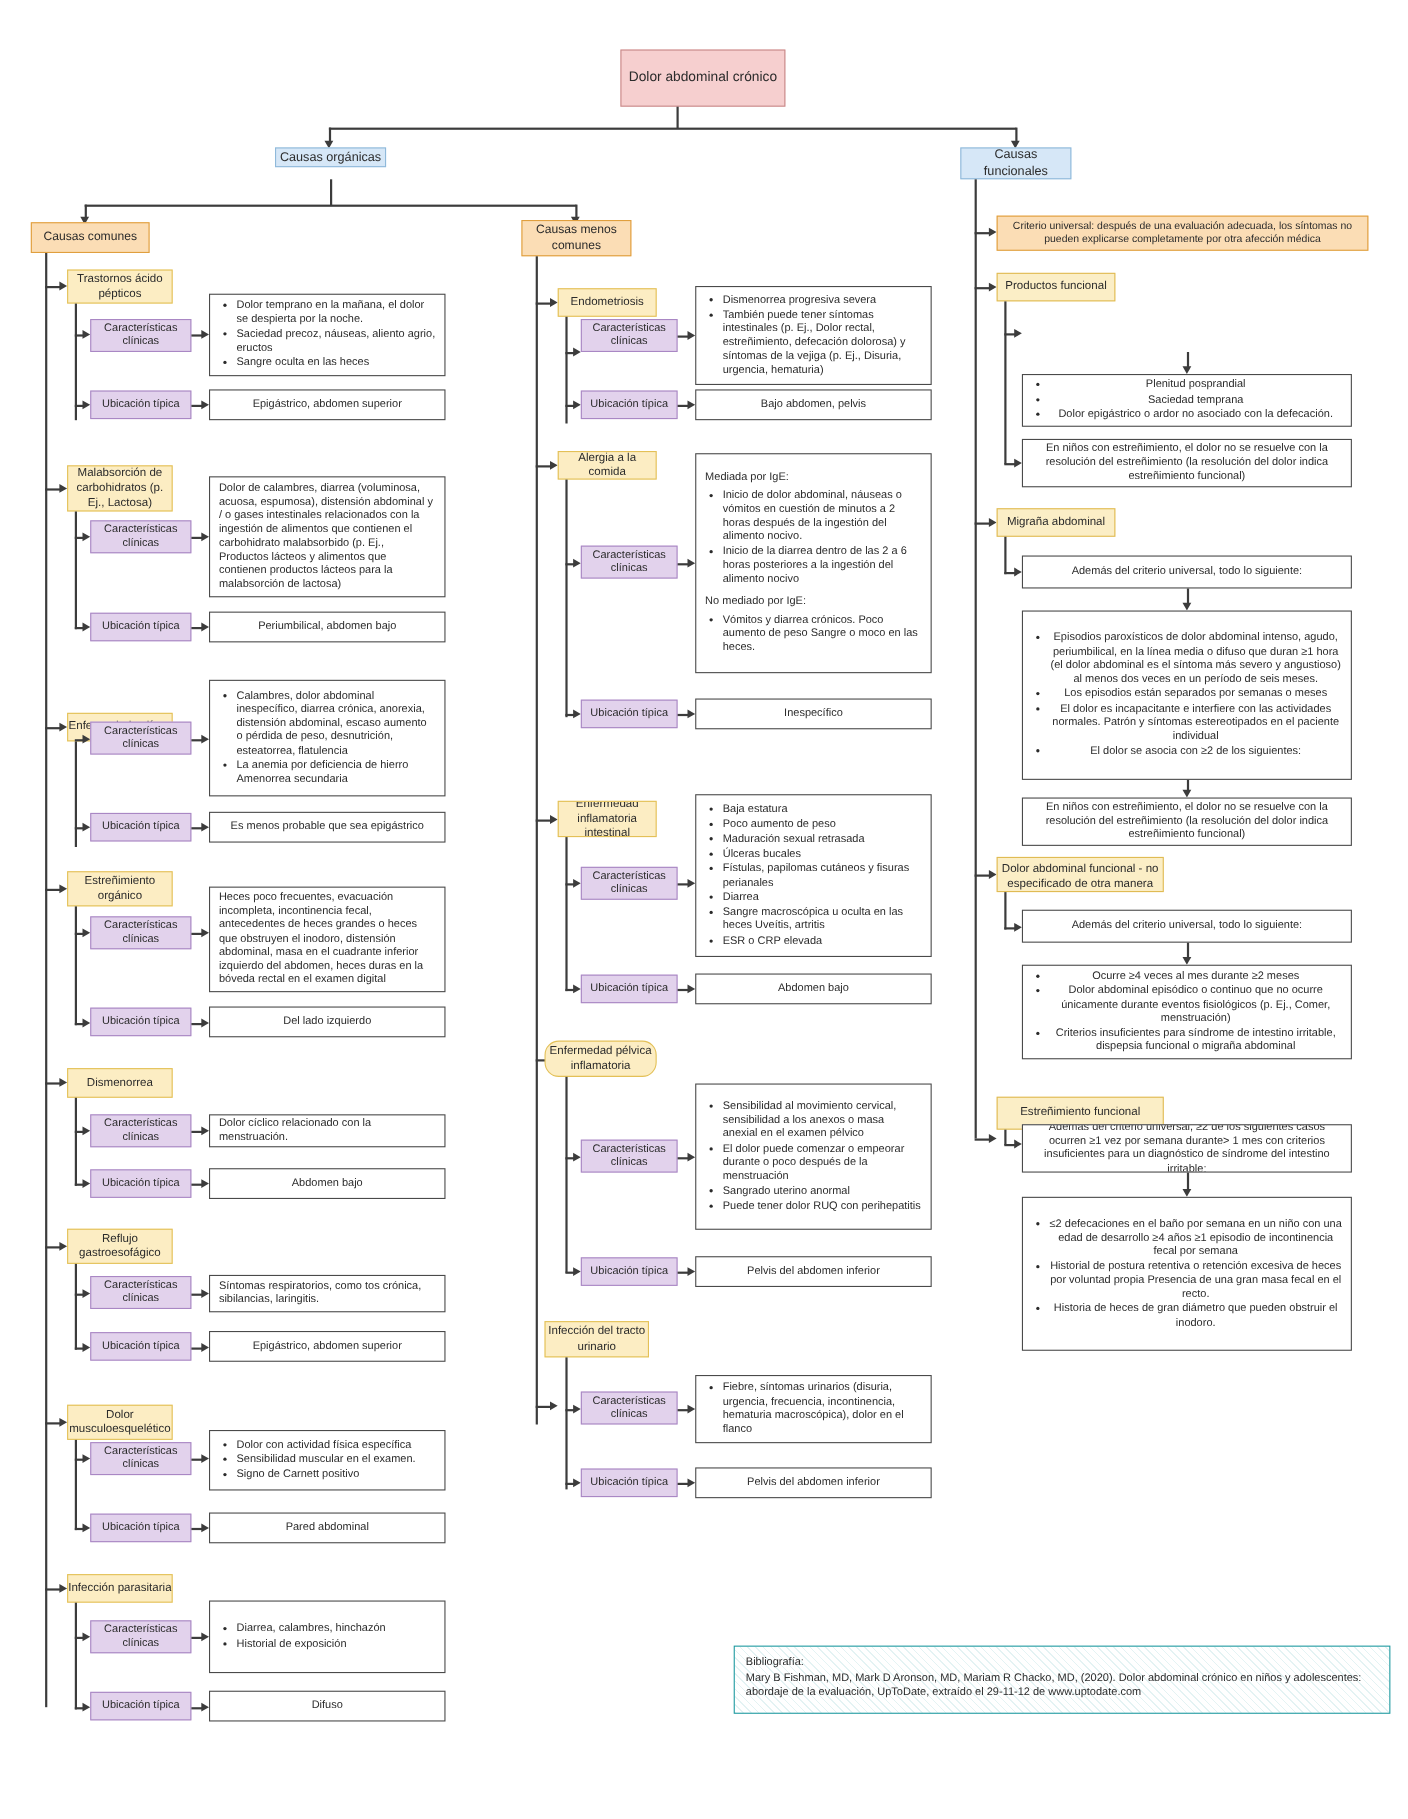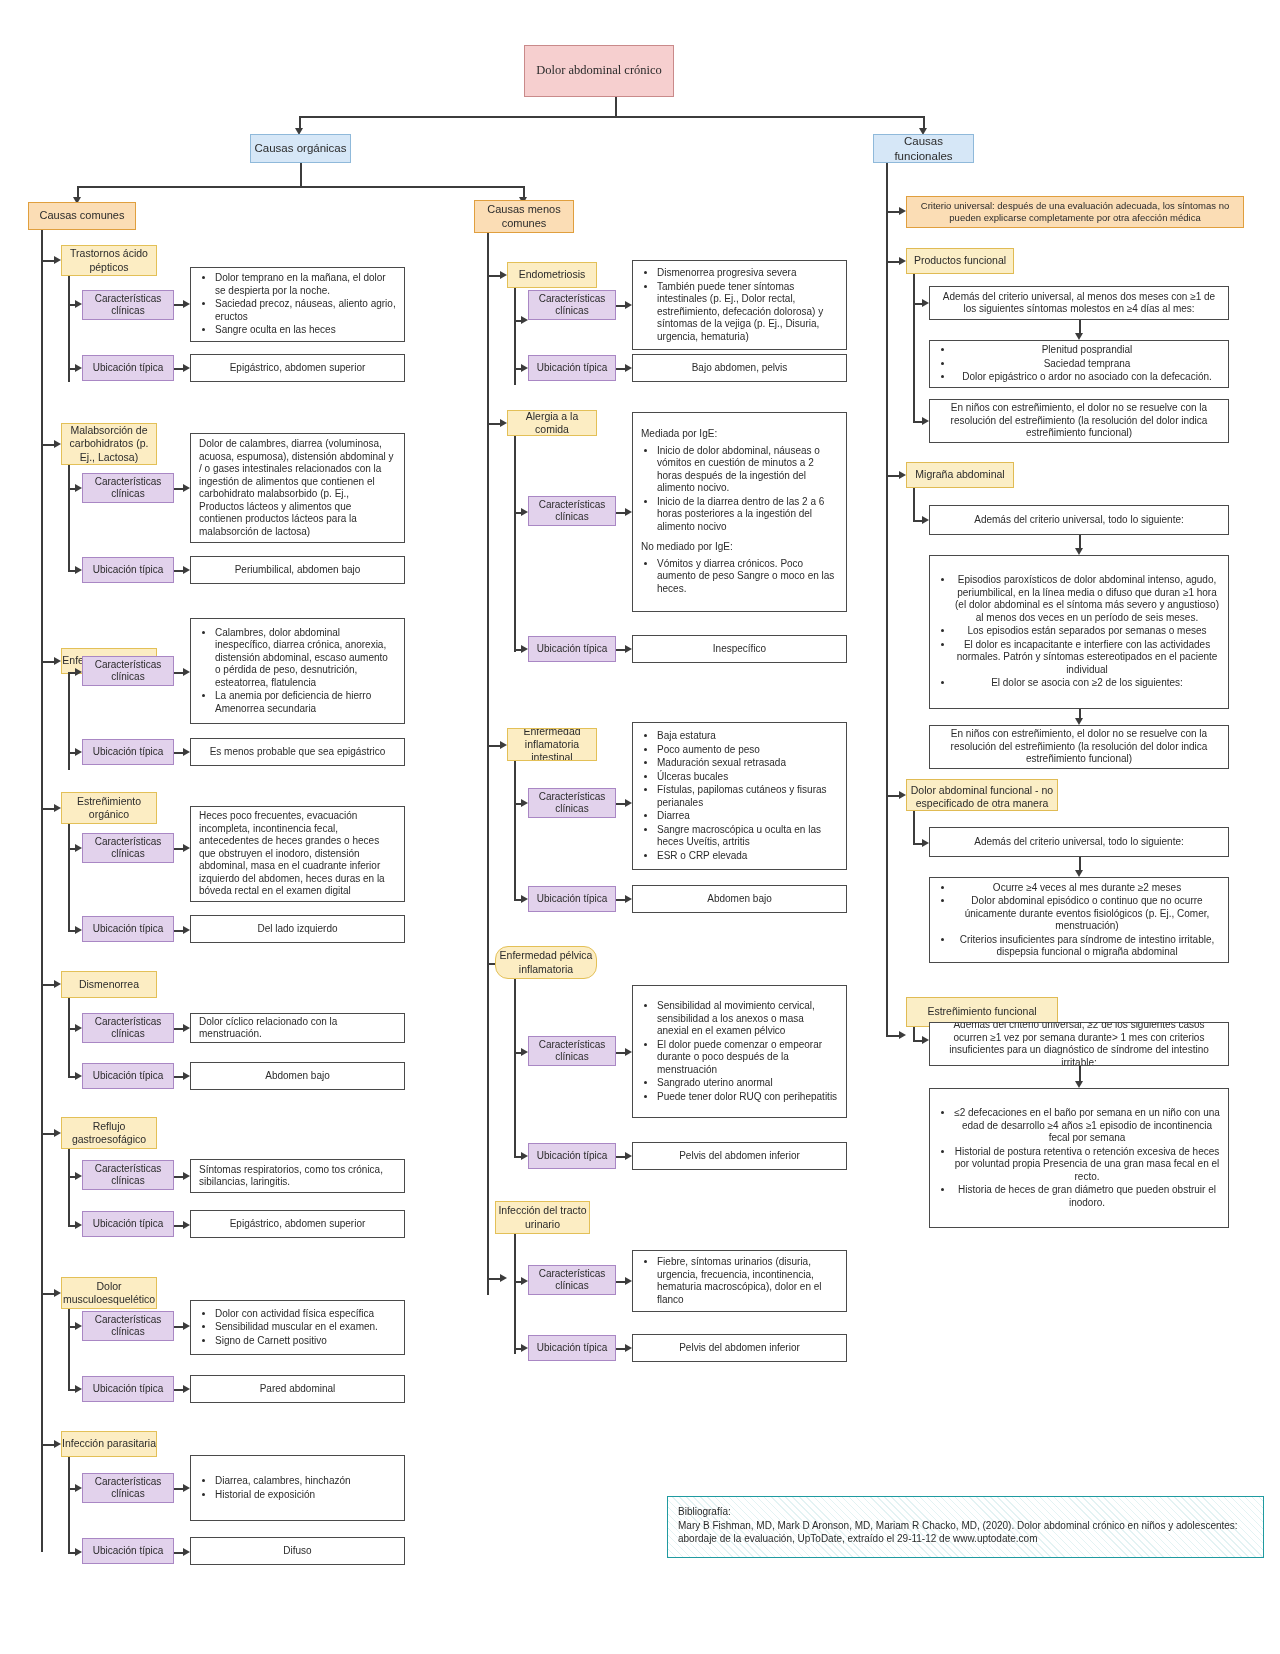--- a/index.html
+++ b/index.html
@@ -113,35 +113,35 @@
     padding:8px 10px;
     text-align:left;
     color:#2b2b2b;
   }
 </style>
 </head>
 <body>
 
 <div id="canvas">
 
-  <div class="box n-root" style="left:524px;top:45px;width:150px;height:52px;font-family:Liberation Serif, serif;">
+  <div class="box n-root" style="left:564px;top:45px;width:150px;height:52px;">
     <span>Dolor abdominal crónico</span>
   </div>
 
   <div class="ln lnv" style="left:615px;top:97px;height:20px;"></div>
 
   <div class="ln lnh" style="left:299px;top:116px;width:625px;"></div>
 
   <div class="ln lnv" style="left:299px;top:116px;height:14px;"></div>
   <div class="arrow-d" style="left:295px;top:128px;"></div>
 
   <div class="ln lnv" style="left:923px;top:116px;height:14px;"></div>
   <div class="arrow-d" style="left:919px;top:128px;"></div>
 
-  <div class="box n-blue" style="left:250px;top:134px;width:101px;height:29px;">
+  <div class="box n-blue" style="left:250px;top:134px;width:101px;height:18px;">
     <span>Causas orgánicas</span>
   </div>
 
   <div class="box n-blue" style="left:873px;top:134px;width:101px;height:29px;">
     <span>Causas funcionales</span>
   </div>
 
   <div class="ln lnv" style="left:300px;top:163px;height:24px;"></div>
   <div class="ln lnh" style="left:77px;top:186px;width:447px;"></div>
   <div class="ln lnv" style="left:77px;top:186px;height:14px;"></div>
@@ -580,23 +580,20 @@
   </div>
 
   <div class="ln lnh" style="left:886px;top:261px;width:14px;"></div>
   <div class="arrow-r" style="left:899px;top:257px;"></div>
   <div class="box n-yellow2" style="left:906px;top:248px;width:108px;height:26px;">
     <span>Productos funcional</span>
   </div>
   <div class="ln lnv" style="left:913px;top:274px;height:148px;"></div>
   <div class="ln lnh" style="left:913px;top:303px;width:10px;"></div>
   <div class="arrow-r" style="left:922px;top:299px;"></div>
-  <div class="box n-white" style="left:929px;top:286px;width:300px;height:34px;">
-    <span>Además del criterio universal, al menos dos meses con ≥1 de los siguientes síntomas molestos en ≥4 días al mes:</span>
-  </div>
   <div class="ln lnv" style="left:1079px;top:320px;height:16px;"></div>
   <div class="arrow-d" style="left:1075px;top:333px;"></div>
   <div class="box n-white centerlist" style="left:929px;top:340px;width:300px;height:48px;">
     <div class="inner">
       <ul>
         <li>Plenitud posprandial</li>
         <li>Saciedad temprana</li>
         <li>Dolor epigástrico o ardor no asociado con la defecación.</li>
       </ul>
     </div>

